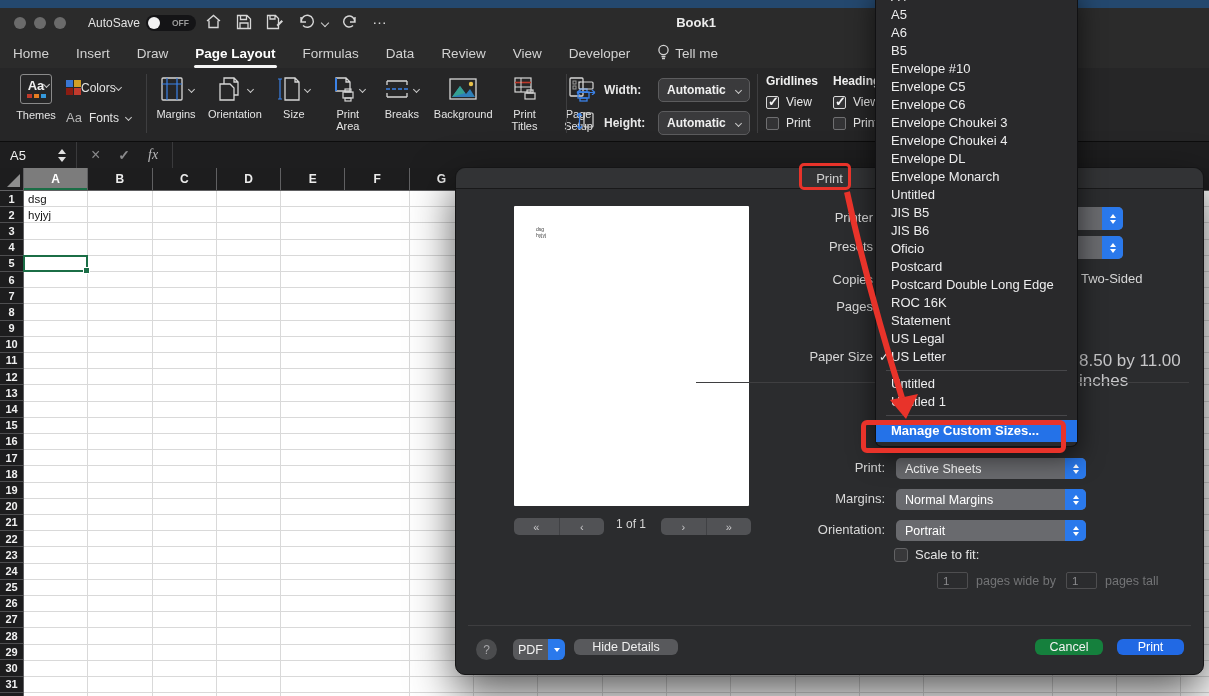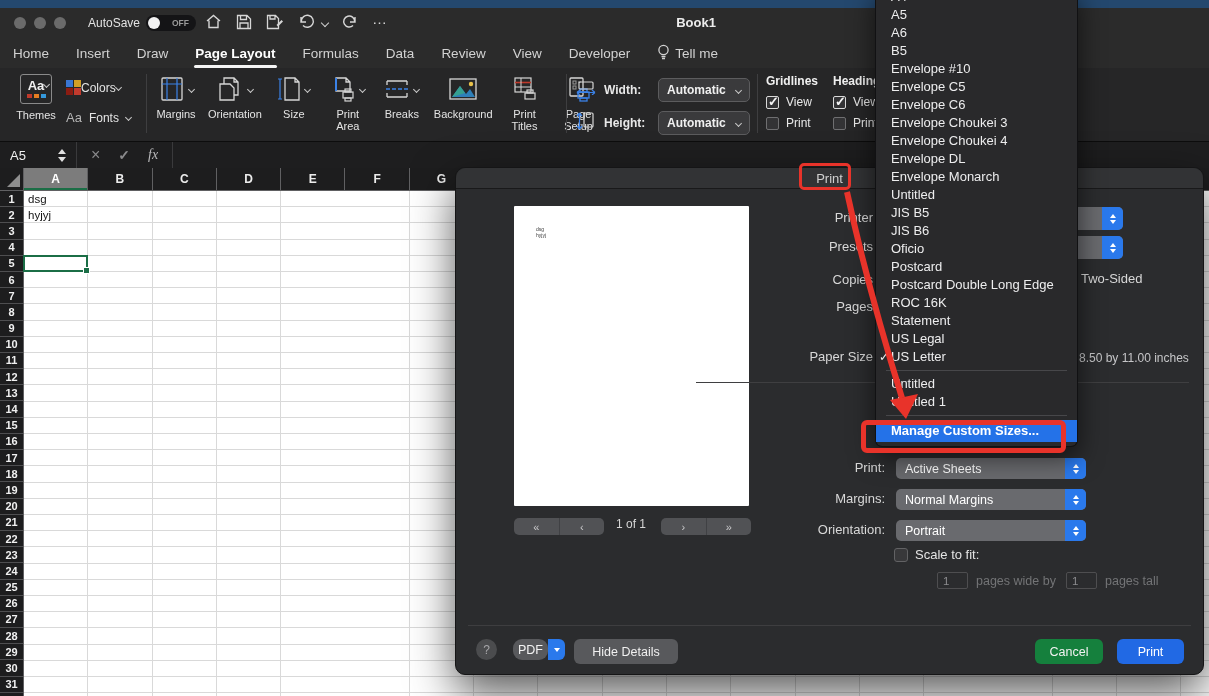--- a/index.html
+++ b/index.html
@@ -112,34 +112,34 @@
   .dlg-label-u { position:absolute; left:280px; width:137px; text-align:right; font-size:13px; color:#d8d8d8; }
   .dlg-label-l { position:absolute; left:280px; width:149px; text-align:right; font-size:13px; color:#d8d8d8; }
   .dd { position:absolute; height:21px; background:#696a6e; border-radius:5px; display:flex; align-items:center; }
   .dd .val { flex:1; padding-left:9px; font-size:12.5px; color:#ffffff; white-space:nowrap; overflow:hidden; }
   .dd .cap { width:21px; align-self:stretch; background:#2a79ec; border-radius:0 5px 5px 0; display:flex; flex-direction:column; align-items:center; justify-content:center; gap:2px; }
   .cap i { display:block; width:0; height:0; border-left:3.5px solid transparent; border-right:3.5px solid transparent; }
   .cap .u { border-bottom:4px solid #ffffff; }
   .cap .d { border-top:4px solid #ffffff; }
   .dd-upper { left:430px; width:237px; height:23px; }
   .two-sided { position:absolute; left:625px; top:103px; font-size:13px; color:#d8d8d8; }
-  .psize-info { position:absolute; left:623px; top:183px; font-size:12px; color:#c6c6c8; }
+  .psize-info { position:absolute; left:623px; top:183px; font-size:17px; color:#c6c6c8; }
   .dlg-sep1 { position:absolute; left:240px; right:14px; top:214px; height:1px; background:#3f3f41; }
   .dd-lower { left:440px; width:190px; }
   .scale-cb { position:absolute; left:438px; top:380px; width:14px; height:14px; background:#38383a; border:1px solid #626264; border-radius:3px; }
   .scale-lbl { position:absolute; left:459px; top:379px; font-size:13px; color:#e4e4e4; }
   .fit-field { position:absolute; top:404px; width:31px; height:17px; border:1px solid #4e4e50; border-radius:2px; font-size:11.5px; color:#8b8b8e; display:flex; align-items:center; padding-left:5px; }
   .fit-lbl { position:absolute; top:406px; font-size:12.5px; color:#737476; }
   .dlg-sep2 { position:absolute; left:12px; right:12px; top:457px; height:1px; background:#3e3e40; }
   .help-btn { position:absolute; left:20px; top:471px; width:21px; height:21px; border-radius:50%; background:#4b4c4e; color:#a6a6a9; font-size:12px; display:flex; align-items:center; justify-content:center; }
   .pdf-btn { position:absolute; left:57px; top:471px; height:21px; border-radius:6px; display:flex; overflow:hidden; }
-  .pdf-main { width:35px; background:#58595c; color:#f2f2f2; font-size:12.5px; display:flex; align-items:center; justify-content:center;border-radius:9px; }
+  .pdf-main { width:35px; background:#58595c; color:#f2f2f2; font-size:12.5px; display:flex; align-items:center; justify-content:center; }
   .pdf-cap { width:17px; background:#2a79ec; display:flex; align-items:center; justify-content:center; }
   .pdf-cap i { width:0; height:0; border-left:3.5px solid transparent; border-right:3.5px solid transparent; border-top:4.5px solid #ffffff; }
-  .btn { position:absolute; top:471px; height:25px; border-radius:6px; font-size:12.5px; display:flex; align-items:center; justify-content:center; }
+  .btn { position:absolute; top:471px; height:16px; border-radius:6px; font-size:12.5px; display:flex; align-items:center; justify-content:center; }
   .hide-details { left:118px; width:104px; background:#58595c; color:#f0f0f0; }
   .cancel { left:579px; width:68px; background:#15803d; color:#f2f2f2; }
   .print-btn { left:661px; width:67px; background:#2169e4; color:#ffffff; }
 
   
   .menu { position:absolute; left:875px; top:-12px; width:203px; background:#29292b; border:1px solid #111113; border-top:none; border-radius:0 0 7px 7px; box-shadow:0 10px 26px rgba(0,0,0,0.6); z-index:30; padding-bottom:4px; }
   .mi { height:18px; line-height:18px; padding-left:15px; font-size:13px; color:#ededee; position:relative; white-space:nowrap; }
   .mi .check { position:absolute; left:3px; top:0; font-size:12px; }
   .msep { height:1px; background:#47474a; margin:4px 10px; }
   .mi.highlight { background:#2472e8; color:#ffffff; height:22px; line-height:22px; font-weight:bold; }

